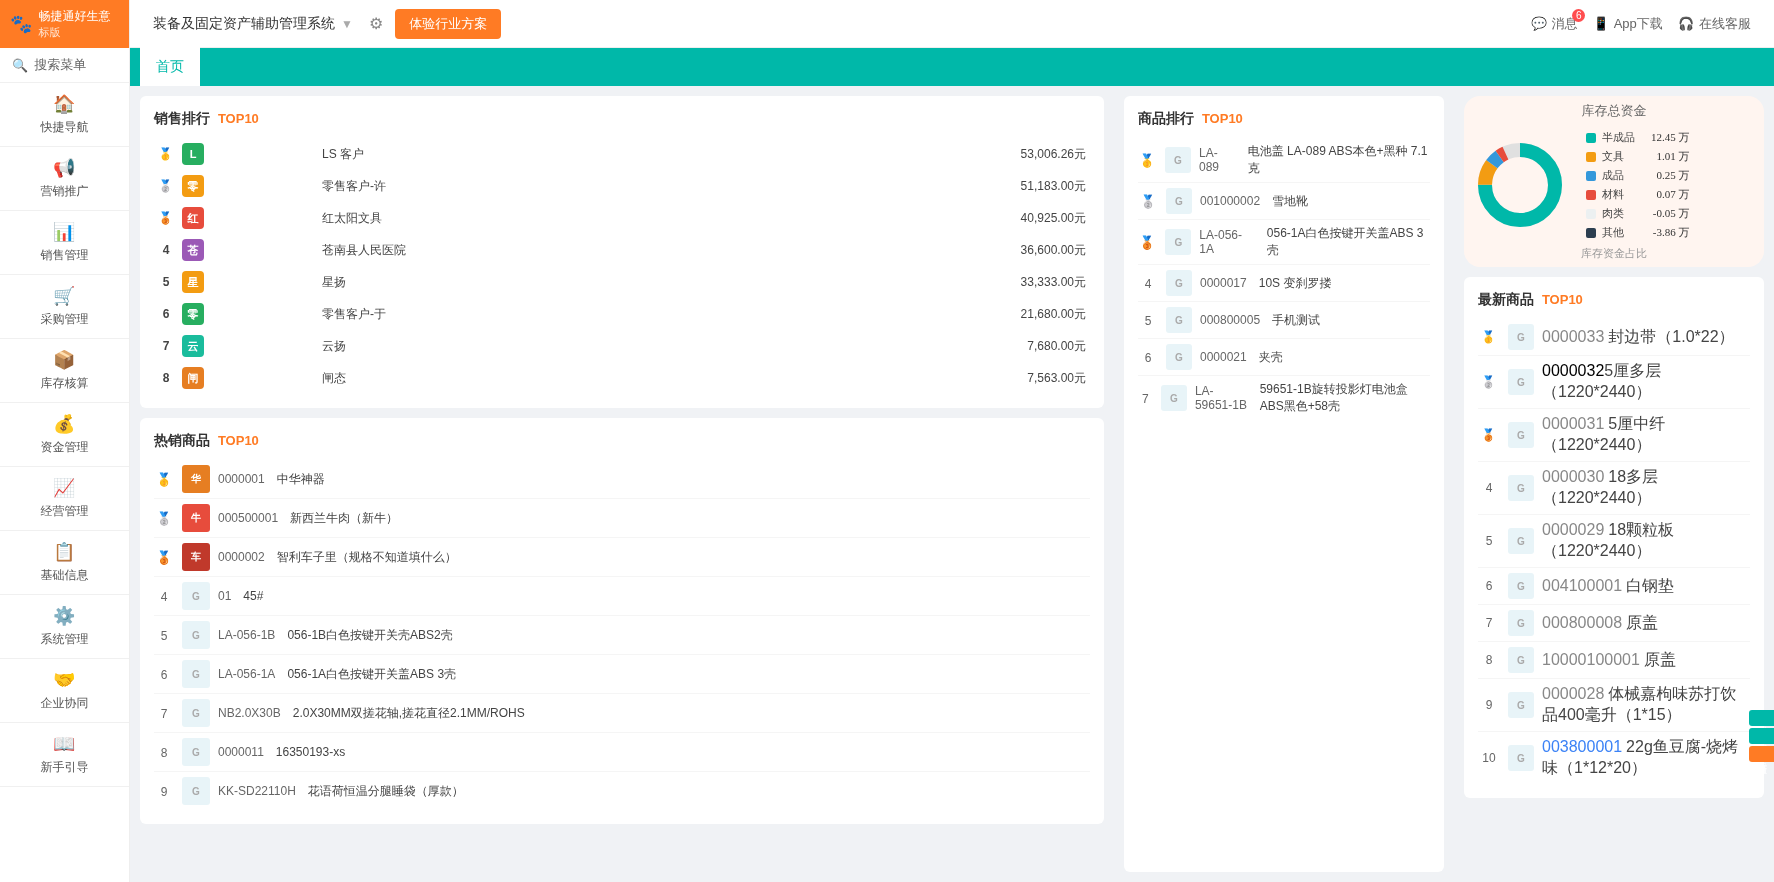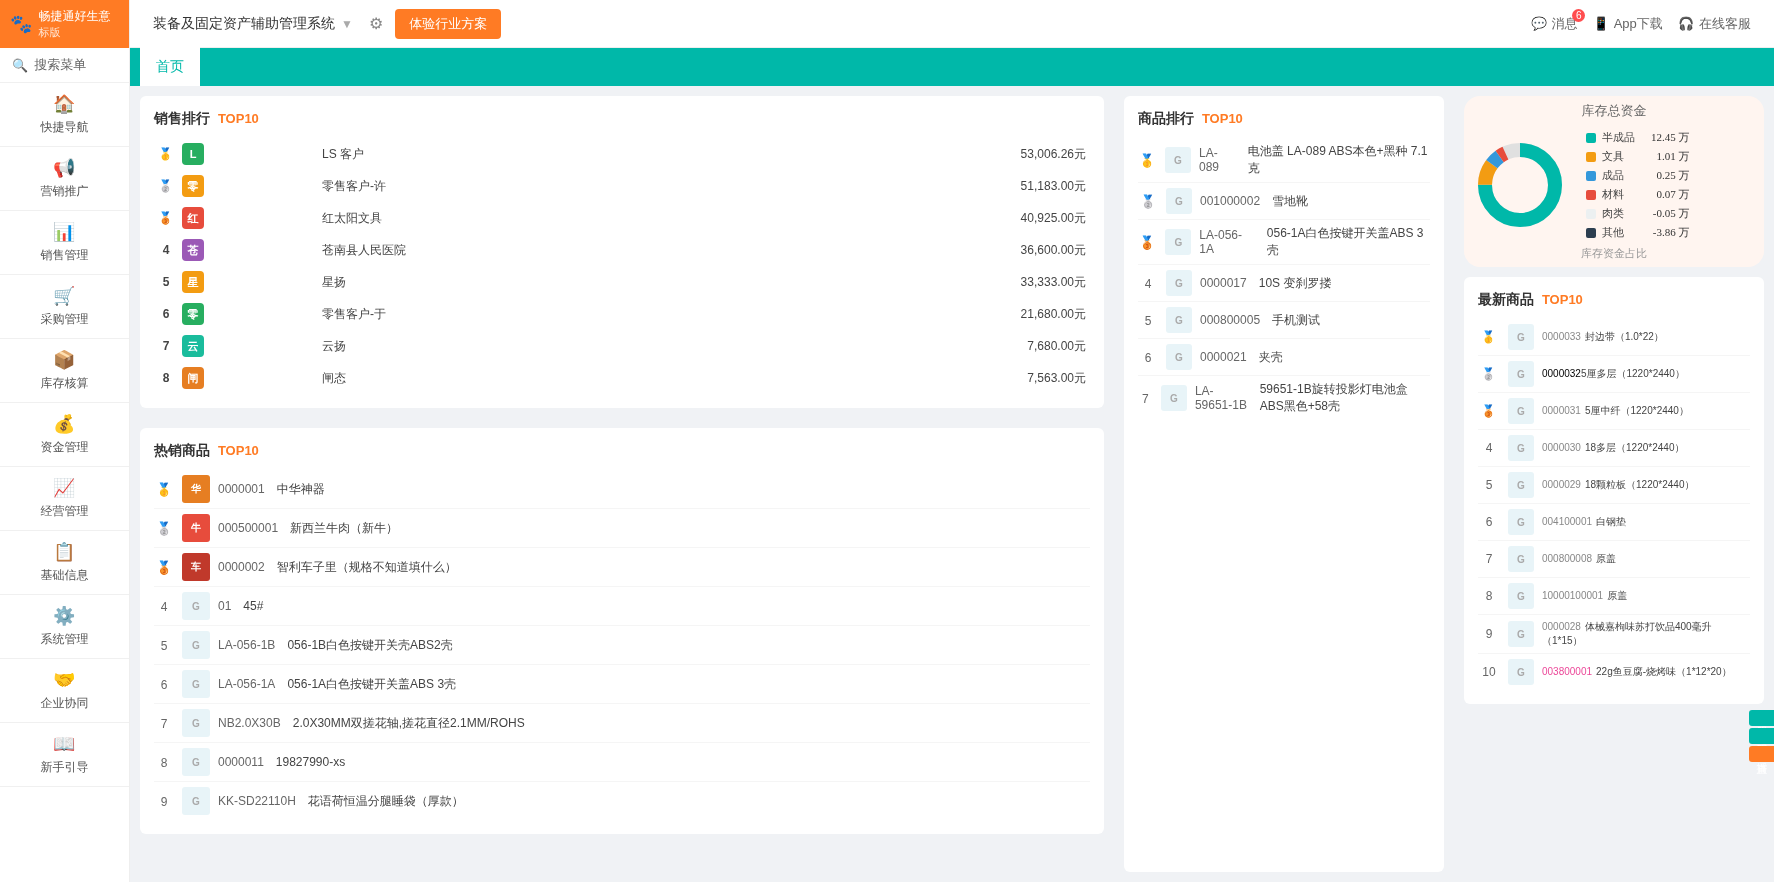--- a/index.html
+++ b/index.html
@@ -132,21 +132,21 @@
       background: #f0f2f5;
     }
 
     
     .left-panel {
       flex: 1;
       overflow-y: auto;
       padding: 10px;
       display: flex;
       flex-direction: column;
-      gap: 20px;
+      gap: 10px;
       min-width: 0;
     }
 
     
     .right-panel {
       width: 320px;
       flex-shrink: 0;
       overflow-y: auto;
       padding: 10px;
       display: flex;
@@ -216,21 +216,21 @@
     .legend { display: flex; flex-direction: column; gap: 4px; font-family: Liberation Serif, serif; }
     .legend-item { display: flex; align-items: center; gap: 6px; font-size: 11px; color: #444; }
     .legend-dot { width: 10px; height: 10px; border-radius: 2px; flex-shrink: 0; }
     .legend-value { margin-left: auto; padding-left: 10px; color: #333; font-weight: 500; }
 
     
     .latest-prod-row { display: flex; align-items: center; gap: 8px; padding: 5px 0; border-bottom: 1px solid #f5f5f5; }
     .latest-prod-row:last-child { border-bottom: none; }
     .latest-rank-num { width: 22px; text-align: center; font-size: 12px; color: #666; }
     .latest-prod-img { width: 26px; height: 26px; background: #e8f4f8; border-radius: 3px; display: flex; align-items: center; justify-content: center; font-size: 10px; color: #aaa; font-weight: bold; flex-shrink: 0; }
-    .latest-prod-name { flex: 1; font-size: 10px; color: #444; }
+    .latest-prod-name { flex: 1; font-size: 16px; color: #444; }
 
     
     .float-btns {
       position: fixed;
       right: 0;
       bottom: 120px;
       display: flex;
       flex-direction: column;
       gap: 2px;
       z-index: 100;
@@ -455,21 +455,21 @@
             <div class="hot-prod-row">
     <div class="hot-rank"><span style="color:#666;font-size:12px;">7</span></div>
     <div class="hot-prod-img" style="background:#e8f4f8;color:#aaa;">G</div>
     <span class="hot-prod-code">NB2.0X30B</span>
     <span class="hot-prod-name">2.0X30MM双搓花轴,搓花直径2.1MM/ROHS</span>
   </div>
             <div class="hot-prod-row">
     <div class="hot-rank"><span style="color:#666;font-size:12px;">8</span></div>
     <div class="hot-prod-img" style="background:#e8f4f8;color:#aaa;">G</div>
     <span class="hot-prod-code">0000011</span>
-    <span class="hot-prod-name">19827990-xs</span>
+    <span class="hot-prod-name">16350193-xs</span>
   </div>
             <div class="hot-prod-row">
     <div class="hot-rank"><span style="color:#666;font-size:12px;">9</span></div>
     <div class="hot-prod-img" style="background:#e8f4f8;color:#aaa;">G</div>
     <span class="hot-prod-code">KK-SD22110H</span>
     <span class="hot-prod-name">花语荷恒温分腿睡袋（厚款）</span>
   </div>
           </div>
       </div>
     </div>
@@ -623,21 +623,21 @@
     <div class="latest-prod-name"><span style="color:#888;margin-right:4px;">10000100001</span>原盖</div>
   </div>
             <div class="latest-prod-row">
     <div class="latest-rank-num"><span>9</span></div>
     <div class="latest-prod-img">G</div>
     <div class="latest-prod-name"><span style="color:#888;margin-right:4px;">0000028</span>体械嘉枸味苏打饮品400毫升（1*15）</div>
   </div>
             <div class="latest-prod-row">
     <div class="latest-rank-num"><span>10</span></div>
     <div class="latest-prod-img">G</div>
-    <div class="latest-prod-name"><span style="color:#ec4899;margin-right:4px;">003800001</span>22g鱼豆腐-烧烤味（1*12*20）</div>
+    <div class="latest-prod-name"><span style="color:#3b82f6;margin-right:4px;">003800001</span>22g鱼豆腐-烧烤味（1*12*20）</div>
   </div>
           </div>
       </div>
     </div>
 
   </div>
 </div>
 
 <div class="float-btns">
   <div class="float-btn">客服热线</div>

